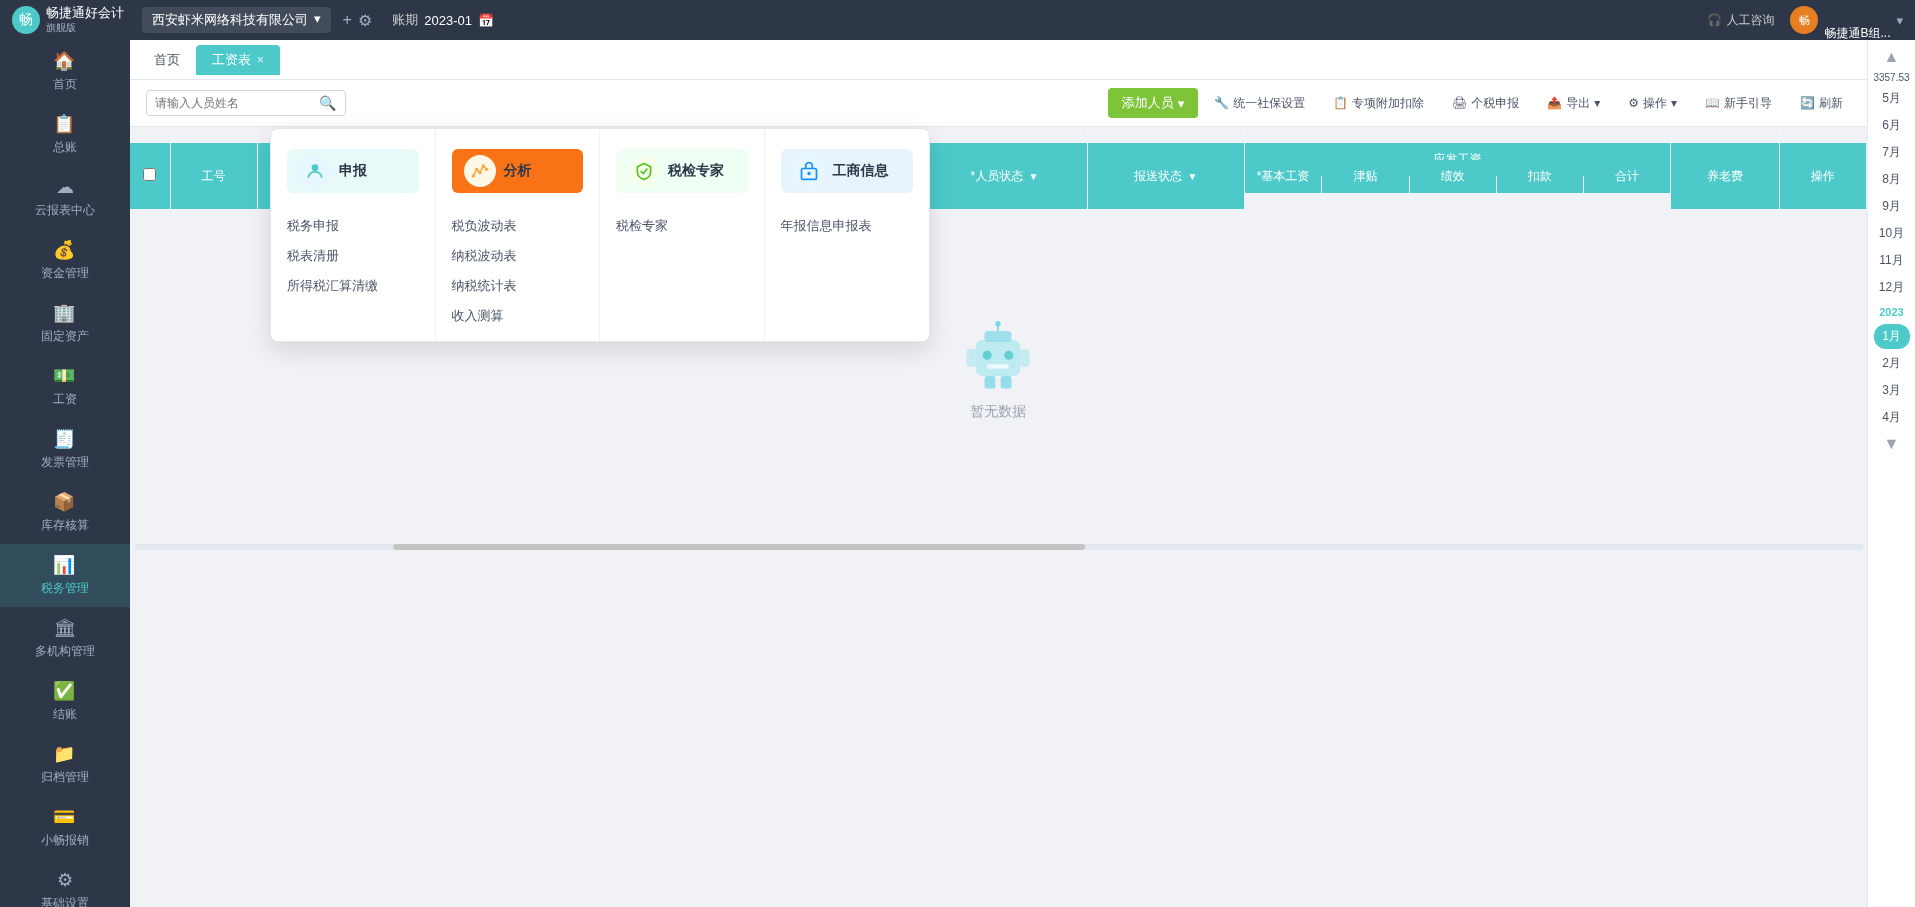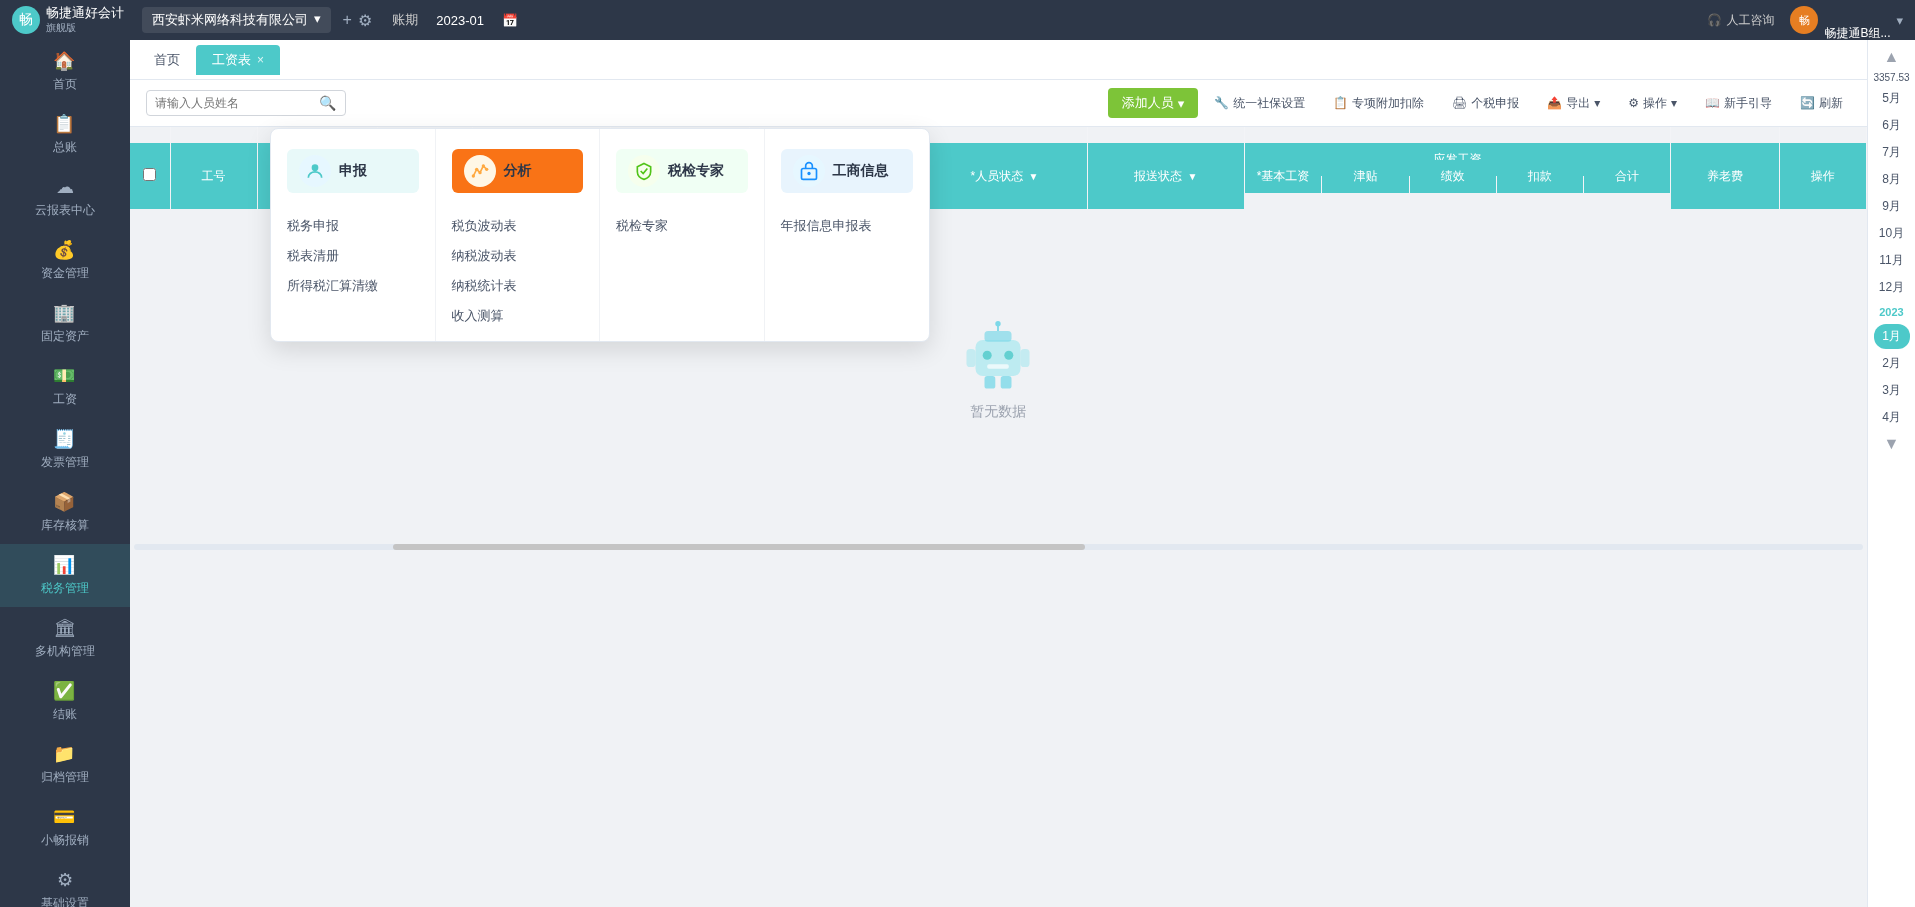--- a/index.html
+++ b/index.html
@@ -16,21 +16,21 @@
       width: 130px; flex-shrink: 0;
     }
     .logo-icon { width: 28px; height: 28px; background: #4dc9c9; border-radius: 50%; display: flex; align-items: center; justify-content: center; font-size: 14px; color: #fff; }
     .logo-text { font-size: 13px; color: #fff; line-height: 1.2; }
     .logo-subtext { font-size: 10px; color: #a0aec0; }
     .company-selector {
       display: flex; gap: 6px;
       background: rgba(255,255,255,0.1); border-radius: 4px;
       padding: 4px 10px; cursor: pointer; color: #fff; font-size: 13px;
     }
-    .period-area { margin-left: 20px; color: #ccc; font-size: 13px; display: flex; align-items: center; gap: 18px; }
+    .period-area { margin-left: 20px; color: #ccc; font-size: 13px; display: flex; align-items: center; gap: 6px; }
     .header-right { margin-left: auto; display: flex; align-items: center; gap: 16px; }
     .service-btn { display: flex; align-items: center; gap: 4px; color: #ccc; font-size: 12px; cursor: pointer; }
     .user-avatar { width: 28px; height: 28px; border-radius: 50%; background: #e67e22; display: flex; align-items: center; justify-content: center; color: #fff; font-size: 11px; }
     .user-name { color: #fff; font-size: 12px; cursor: pointer; margin-top: 26px; }
 
     
     .layout { display: flex; height: calc(907px - 40px); }
 
     
     .sidebar {

